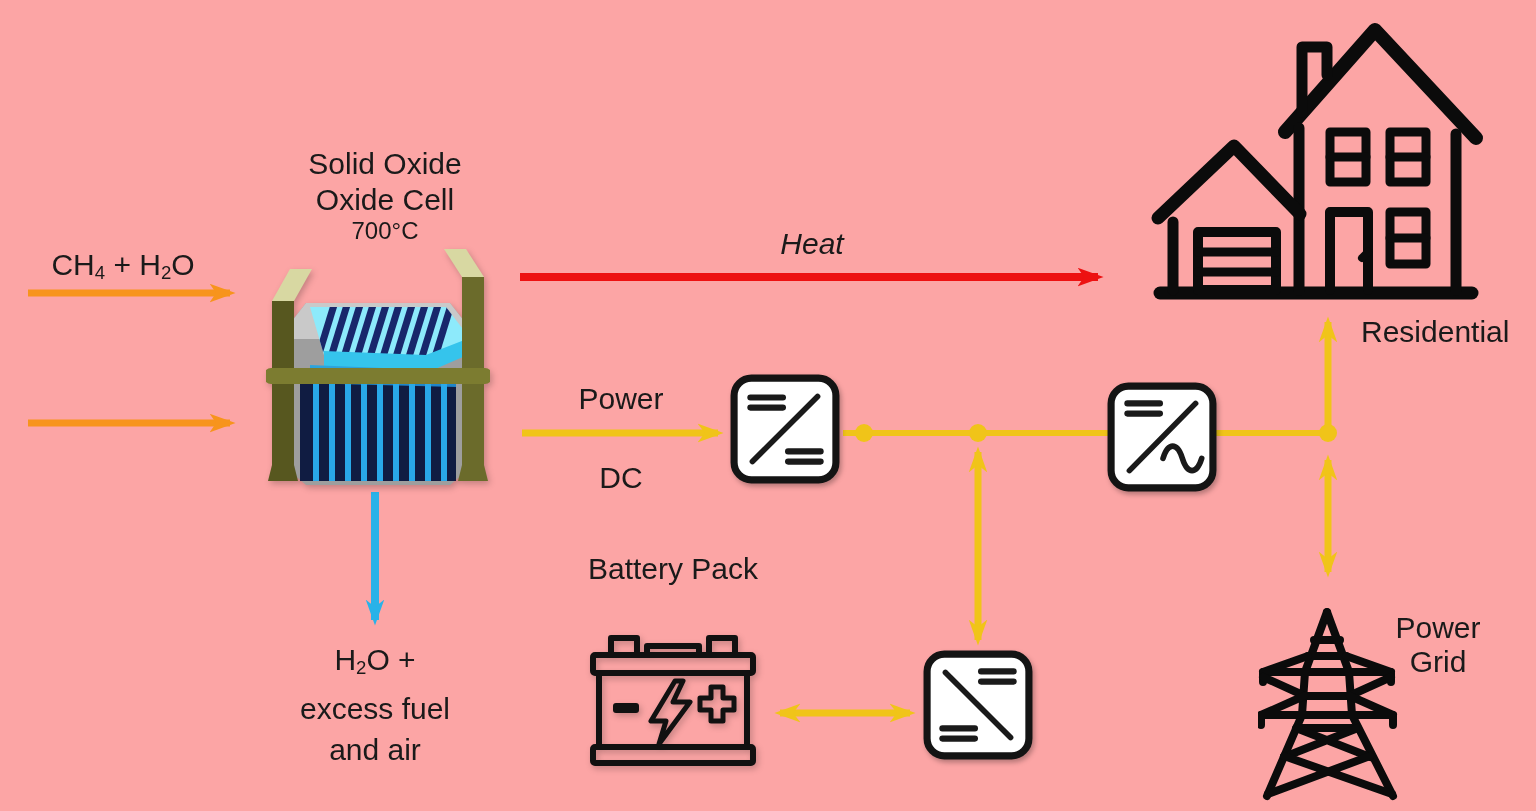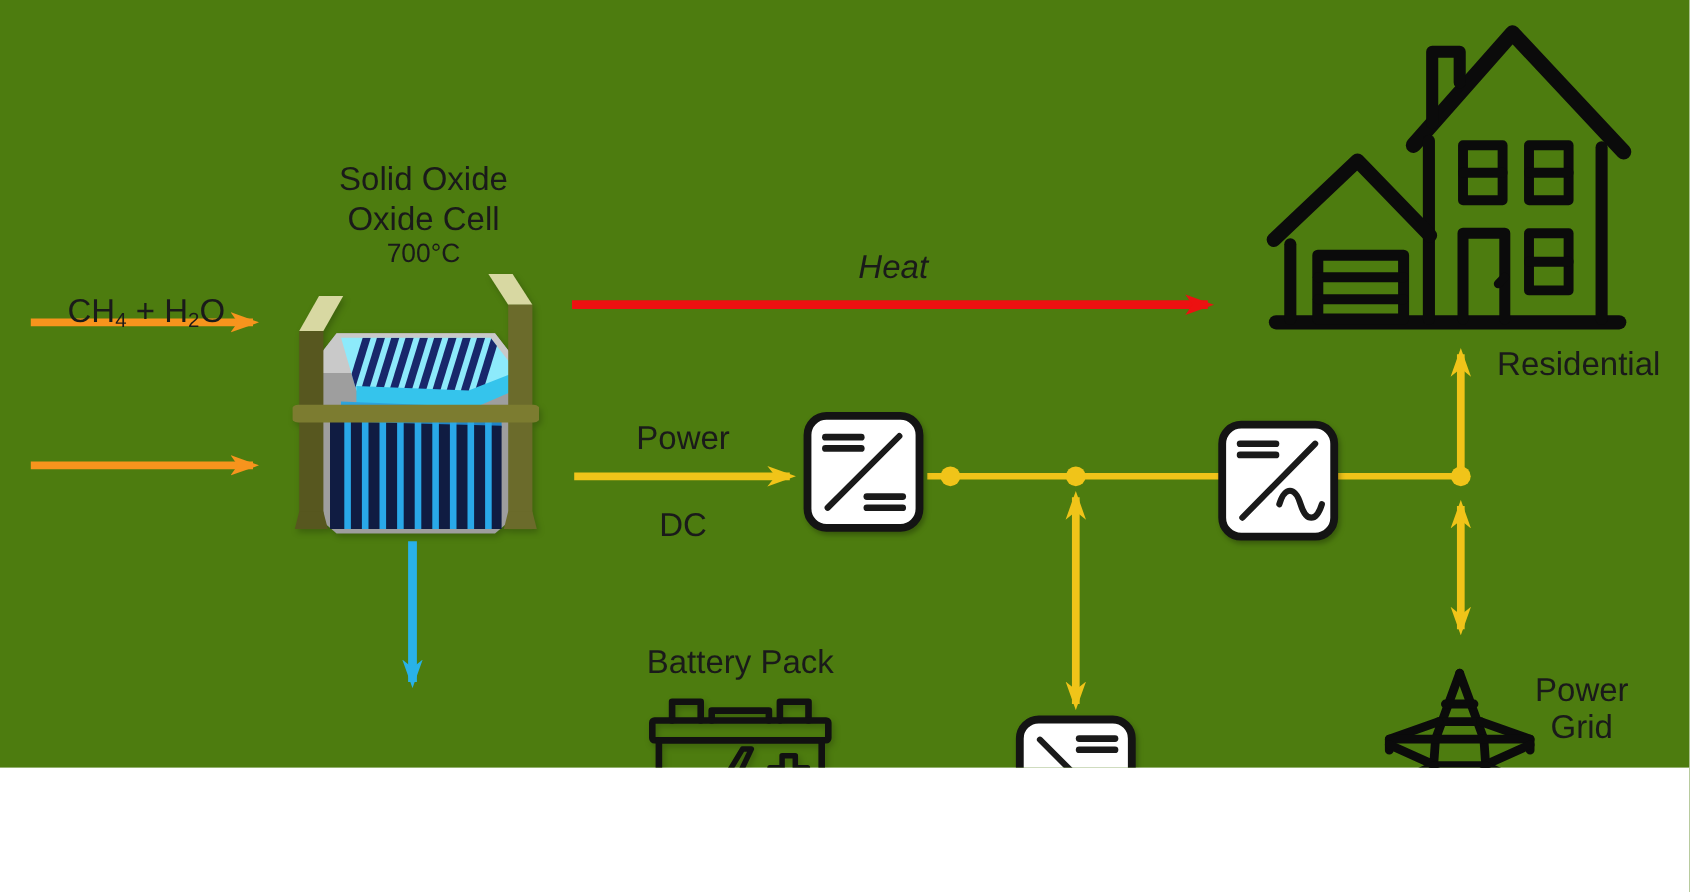--- a/index.html
+++ b/index.html
@@ -1,30 +1,30 @@
 <!DOCTYPE html>
 <html><head>
 <meta charset="utf-8">
 <style>
   html,body{margin:0;padding:0;background:#fff;}
-  .canvas{position:relative;width:1536px;height:698px;background:#4d7c0f;overflow:hidden;
+  .canvas{position:relative;width:1536px;height:811px;background:#fca5a5;overflow:hidden;
           font-family:"Liberation Sans",sans-serif;color:#1a1a1a;}
   .overlay{position:absolute;left:0;top:0;width:1536px;height:811px;}
   .icon{position:absolute;}
   .lbl{position:absolute;font-size:30px;line-height:35px;text-align:center;white-space:nowrap;}
   .lbl .sub{font-size:0.62em;vertical-align:-0.22em;}
   #sofc-title{left:280px;top:146px;width:210px;line-height:36px;}
   #sofc-temp{left:280px;top:219px;width:210px;font-size:24px;line-height:24px;}
-  #ch4-label{left:13px;top:247px;width:240px;margin-top:19px;}
+  #ch4-label{left:3px;top:247px;width:240px;}
   #air-label{left:13px;top:377px;width:240px;}
   #heat-label{left:752px;top:226px;width:120px;font-style:italic;}
   #power-label{left:560px;top:381px;width:122px;}
   #dc-label{left:560px;top:460px;width:122px;}
   #h2o-label{left:270px;top:639px;width:210px;line-height:41px;}
-  #battery-label{left:568px;top:585px;width:210px;}
+  #battery-label{left:568px;top:551px;width:210px;}
   #res-label{left:1361px;top:314px;width:180px;text-align:left;}
   #grid-label{left:1388px;top:611px;width:100px;line-height:34px;}
   .boxed{filter:drop-shadow(2px 3px 2.5px rgba(0,0,0,0.28));}
   .softshadow{filter:drop-shadow(2px 3px 3px rgba(0,0,0,0.22));}
 </style>
 </head>
 <body>
 
 <div class="canvas">
 
@@ -220,20 +220,25 @@
   <div class="lbl" id="heat-label">
     <span>Heat</span>
   </div>
   <div class="lbl" id="power-label">
     <span>Power</span>
   </div>
   <div class="lbl" id="dc-label">
     <span>DC</span>
   </div>
 
+  <div class="lbl" id="h2o-label">
+    <span>H</span><span class="sub">2</span><span>O +</span><br>
+    <span>excess fuel</span><br>
+    <span>and air</span>
+  </div>
 
   <div class="lbl" id="battery-label">
     <span>Battery Pack</span>
   </div>
 
   <div class="lbl" id="res-label">
     <span>Residential</span><br>
   </div>
 
   <div class="lbl" id="grid-label">

